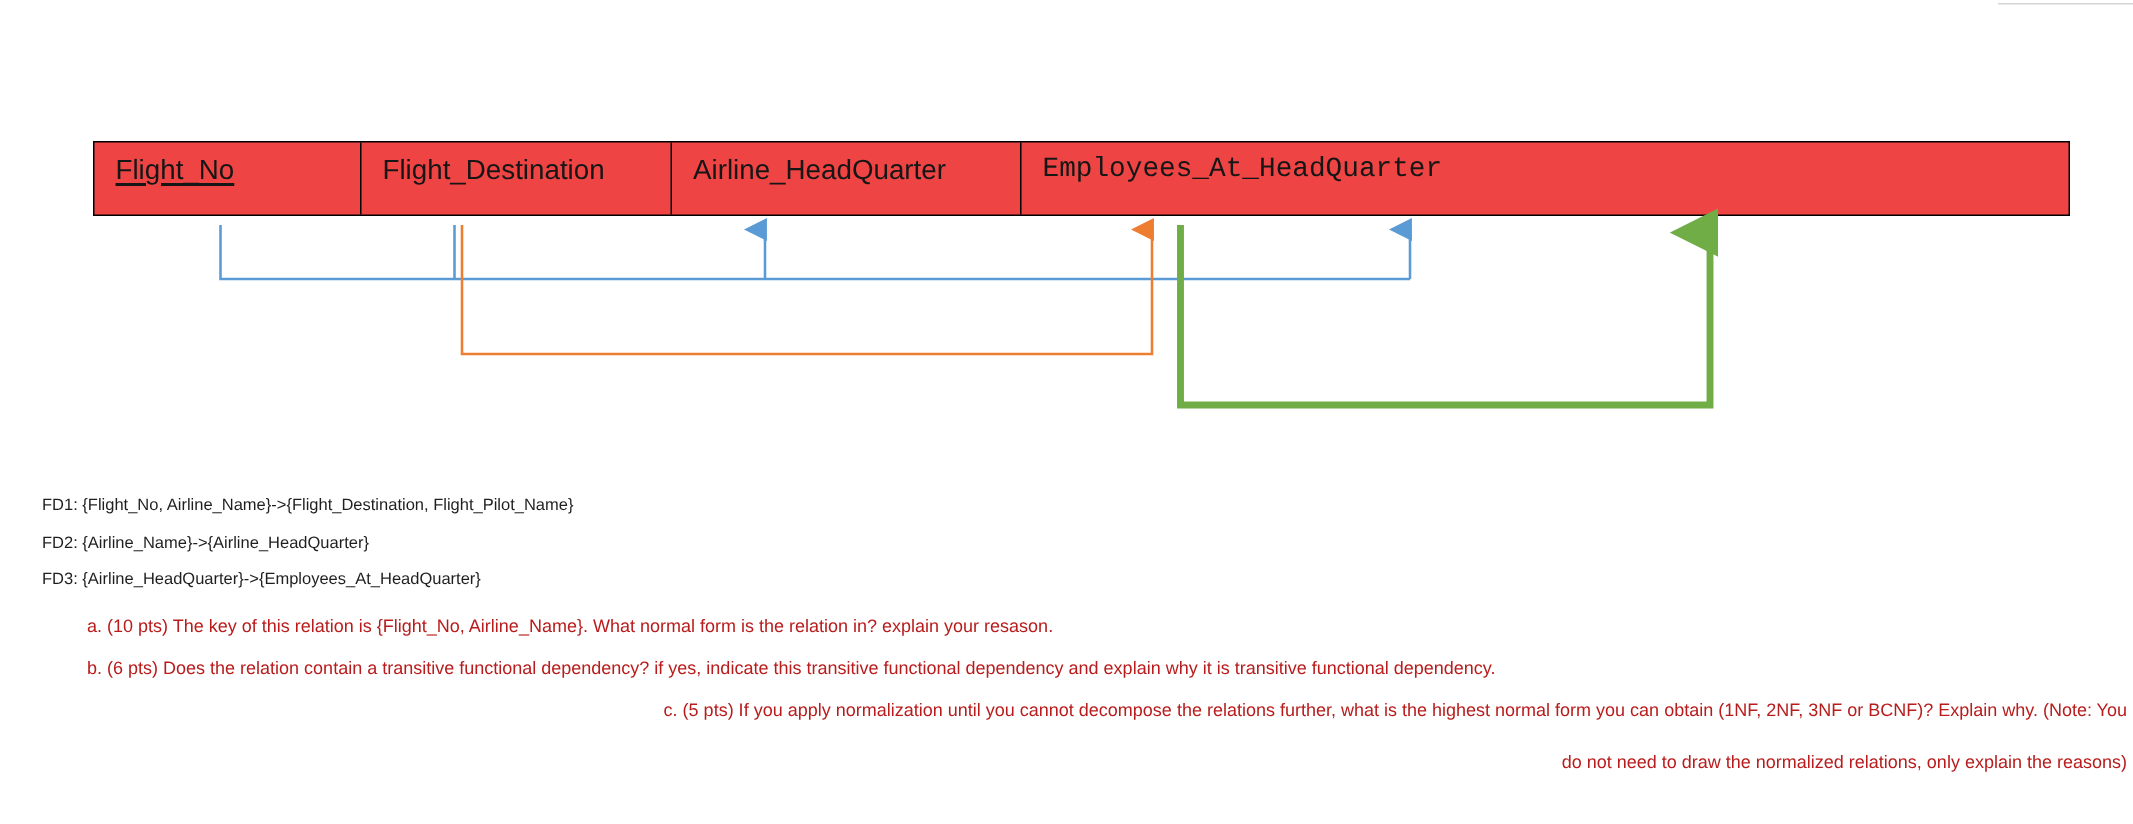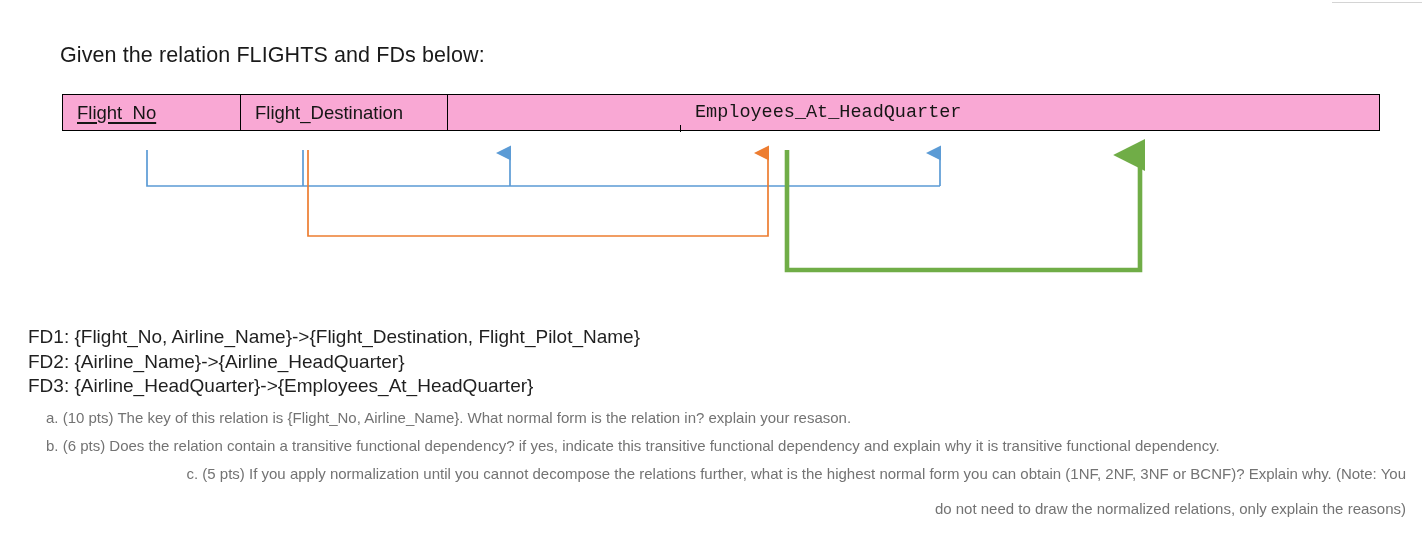--- a/index.html
+++ b/index.html
@@ -42,25 +42,25 @@
     color: #1a1a1a;
     white-space: nowrap;
   }
 
   
   .relation-table {
     position: absolute;
     left: 62px;
     top: 94px;
     width: 1318px;
-    height: 37px;
+    height: 50px;
     box-sizing: border-box;
     border: 1.6px solid #000000;
     display: flex;
-    background: #f9a8d4;
+    background: #ef4444;
   }
   .attr-cell {
     box-sizing: border-box;
     border-right: 1.3px solid #000000;
     display: flex;
     align-items: flex-start;
     padding-top: 7px;
     padding-left: 14px;
     overflow: hidden;
   }
@@ -87,36 +87,36 @@
     width: 1422px;
     height: 549px;
     pointer-events: none;
   }
 
   
   .fd-list {
     position: absolute;
     left: 28px;
     top: 325px;
-    font-size: 19px;
+    font-size: 11px;
     line-height: 24.5px;
     color: #1f1f1f;
   }
   .fd-line {
     white-space: nowrap;
   }
 
   
   .questions {
     position: absolute;
-    left: 46px;
+    left: 58px;
     top: 408px;
     width: 1360px;
-    font-size: 15px;
-    color: #737373;
+    font-size: 12px;
+    color: #b91c1c;
   }
   .q-item {
     margin-bottom: 9px;
     line-height: 19px;
   }
   .q-item .q-marker {
     display: inline;
   }
   .q-item.q-c {
     padding-left: 10px;
@@ -130,30 +130,29 @@
     margin-top: 16px;
   }
 </style>
 </head>
 <body>
 
 <div id="page-root">
 
   <div class="top-right-edge"></div>
 
-  <div class="prompt-heading">Given the relation FLIGHTS and FDs below:</div>
 
   <div class="relation-table" id="relation-table">
       <div class="attr-cell" style="width: 178px;">
         <span class="attr-label key">Flight_No</span>
       </div>
       <div class="attr-cell" style="width: 207px;">
         <span class="attr-label">Flight_Destination</span>
       </div>
-      <div class="attr-cell" style="width: 233px; margin-top: 30px;">
+      <div class="attr-cell" style="width: 233px;">
         <span class="attr-label">Airline_HeadQuarter</span>
       </div>
       <div class="attr-cell" style="width: 310px; font-family: Liberation Mono, monospace;">
         <span class="attr-label">Employees_At_HeadQuarter</span>
       </div>
     </div>
 
   <svg class="fd-overlay" viewBox="0 0 1422 549" width="1422" height="549">
     <defs>
       <marker id="arrow-blue" viewBox="0 0 12 12" refX="6" refY="11" markerWidth="9" markerHeight="9" orient="auto-start-reverse">

